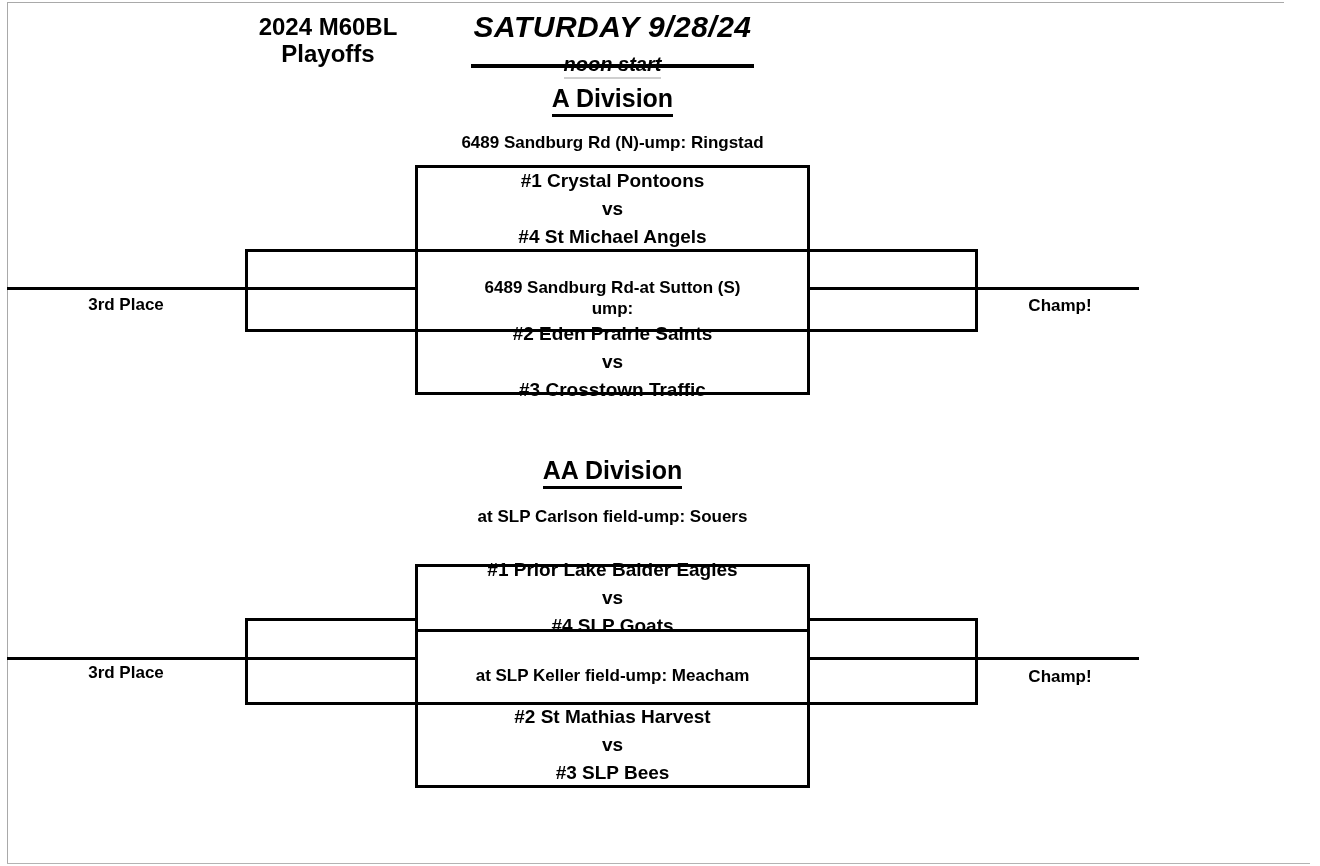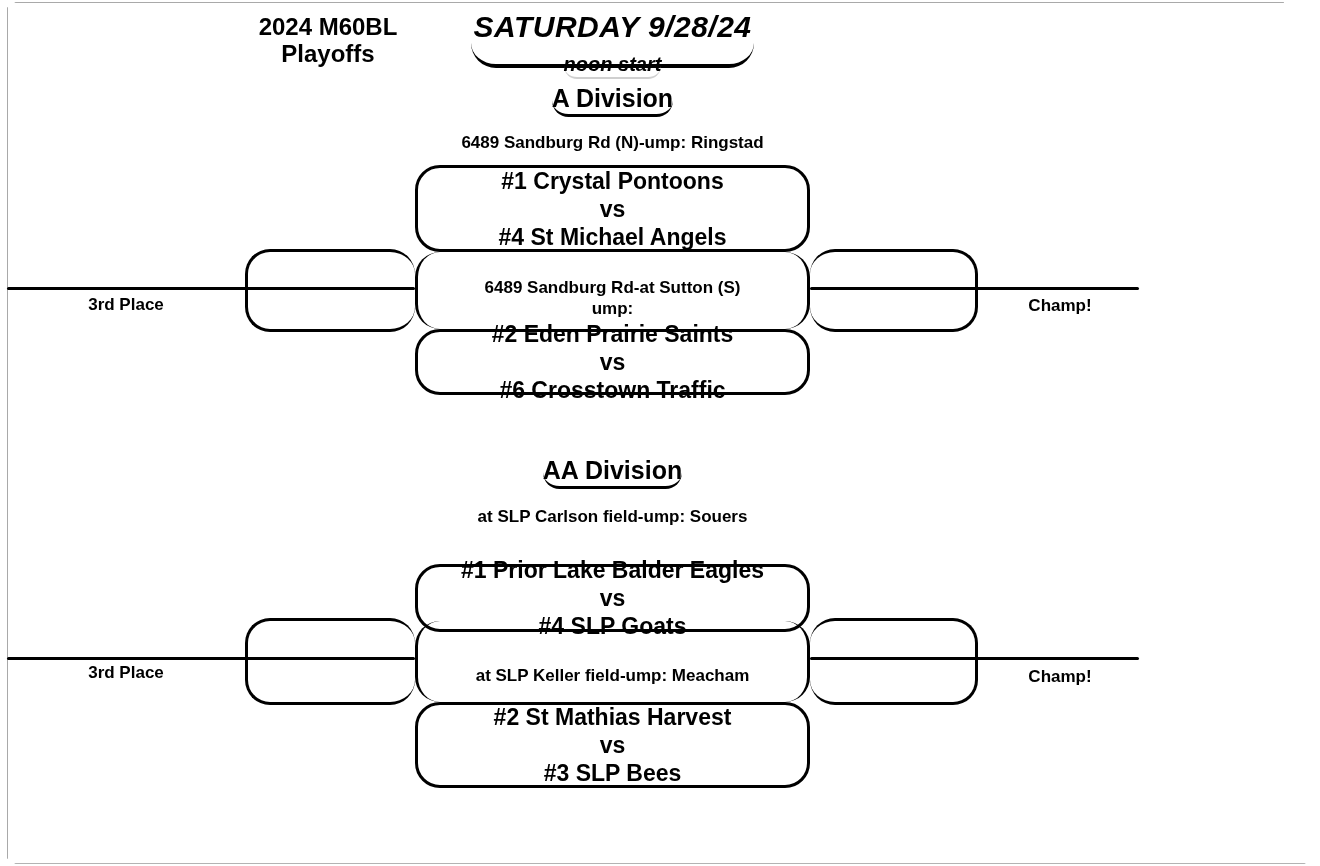--- a/index.html
+++ b/index.html
@@ -1,15 +1,15 @@
 <!DOCTYPE html>
 <html><head>
 <meta charset="utf-8">
 <style>
-  * { margin:0; padding:0; box-sizing:border-box;border-radius:25px; }
+  * { margin:0; padding:0; box-sizing:border-box; }
   html,body { background:#fff; }
   body { font-family:"Liberation Sans", sans-serif; color:#000; }
   .page {
     position:relative; width:1320px; height:866px; background:#ffffff;
     overflow:hidden; font-weight:bold;
   }
   
   .sheet-border-top    { position:absolute; left:7px;  top:2px;   width:1277px; height:1px; background:#a9a9a9; }
   .sheet-border-left   { position:absolute; left:7px;  top:2px;   width:1px;   height:862px; background:#a9a9a9; }
   .sheet-border-bottom { position:absolute; left:7px;  top:863px; width:1303px; height:1px; background:#b3b3b3; }
@@ -29,21 +29,21 @@
   .h-div-aa { top:456px; }
 
   
   .loc { font-size:17px; line-height:22px; }
   .a-loc1  { top:132px; }
   .aa-loc1 { top:506px; }
 
   
   .gbox { position:absolute; left:415px; width:395px; border:3px solid #000;
           display:flex; flex-direction:column; justify-content:center; align-items:center;
-          text-align:center; font-size:23px; line-height:28px; background:transparent; }
+          text-align:center; font-size:19px; line-height:28px; background:transparent; }
   .a-box1  { top:165px; height:87px; }
   .a-box2  { top:329px; height:66px; }
   .aa-box1 { top:564px; height:68px; }
   .aa-box2 { top:702px; height:86px; }
 
   
   .midband { position:absolute; left:415px; width:395px;
              border-left:3px solid #000; border-right:3px solid #000;
              display:flex; flex-direction:column; justify-content:center; align-items:center;
              text-align:center; font-size:17px; line-height:21px; }
@@ -107,21 +107,21 @@
   </div>
 
   <div class="midband a-mid">
     <div>6489 Sandburg Rd-at Sutton (S)</div>
     <div>ump:</div>
   </div>
 
   <div class="gbox a-box2">
     <div>#2 Eden Prairie Saints</div>
     <div>vs</div>
-    <div>#6 Crosstown Traffic</div>
+    <div>#3 Crosstown Traffic</div>
   </div>
 
   <div class="conn-left a-conn"></div>
   <div class="conn-right a-conn"></div>
   <div class="adv adv-left a-adv"></div>
   <div class="adv adv-right a-adv"></div>
   <div class="lbl lbl-3rd a-3rd">3rd Place</div>
   <div class="lbl lbl-champ a-champ">Champ!</div>
 
   <div class="center-col h-div h-div-aa">

